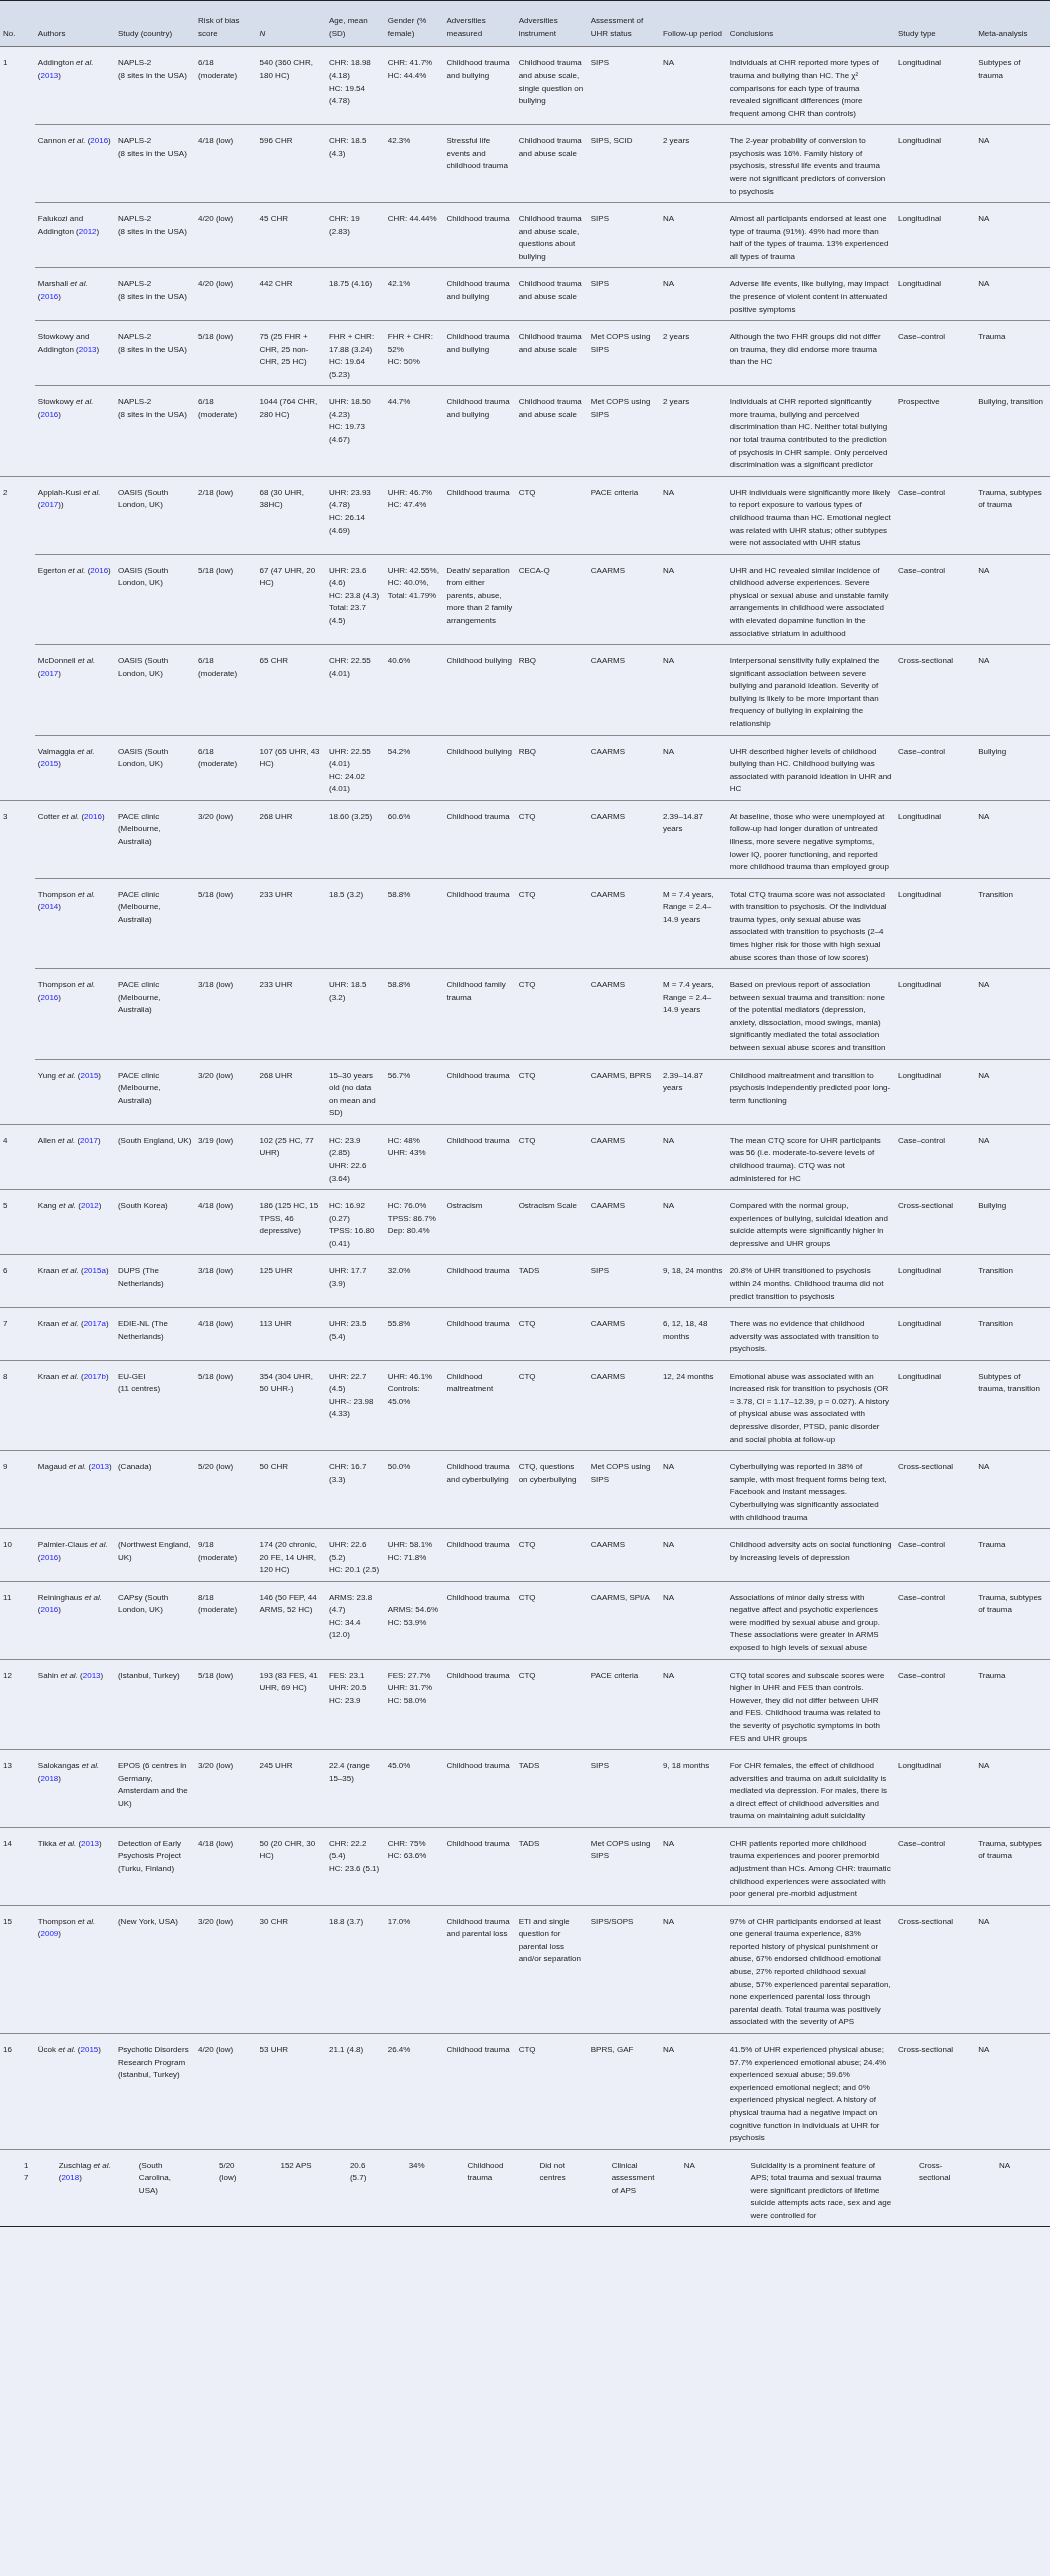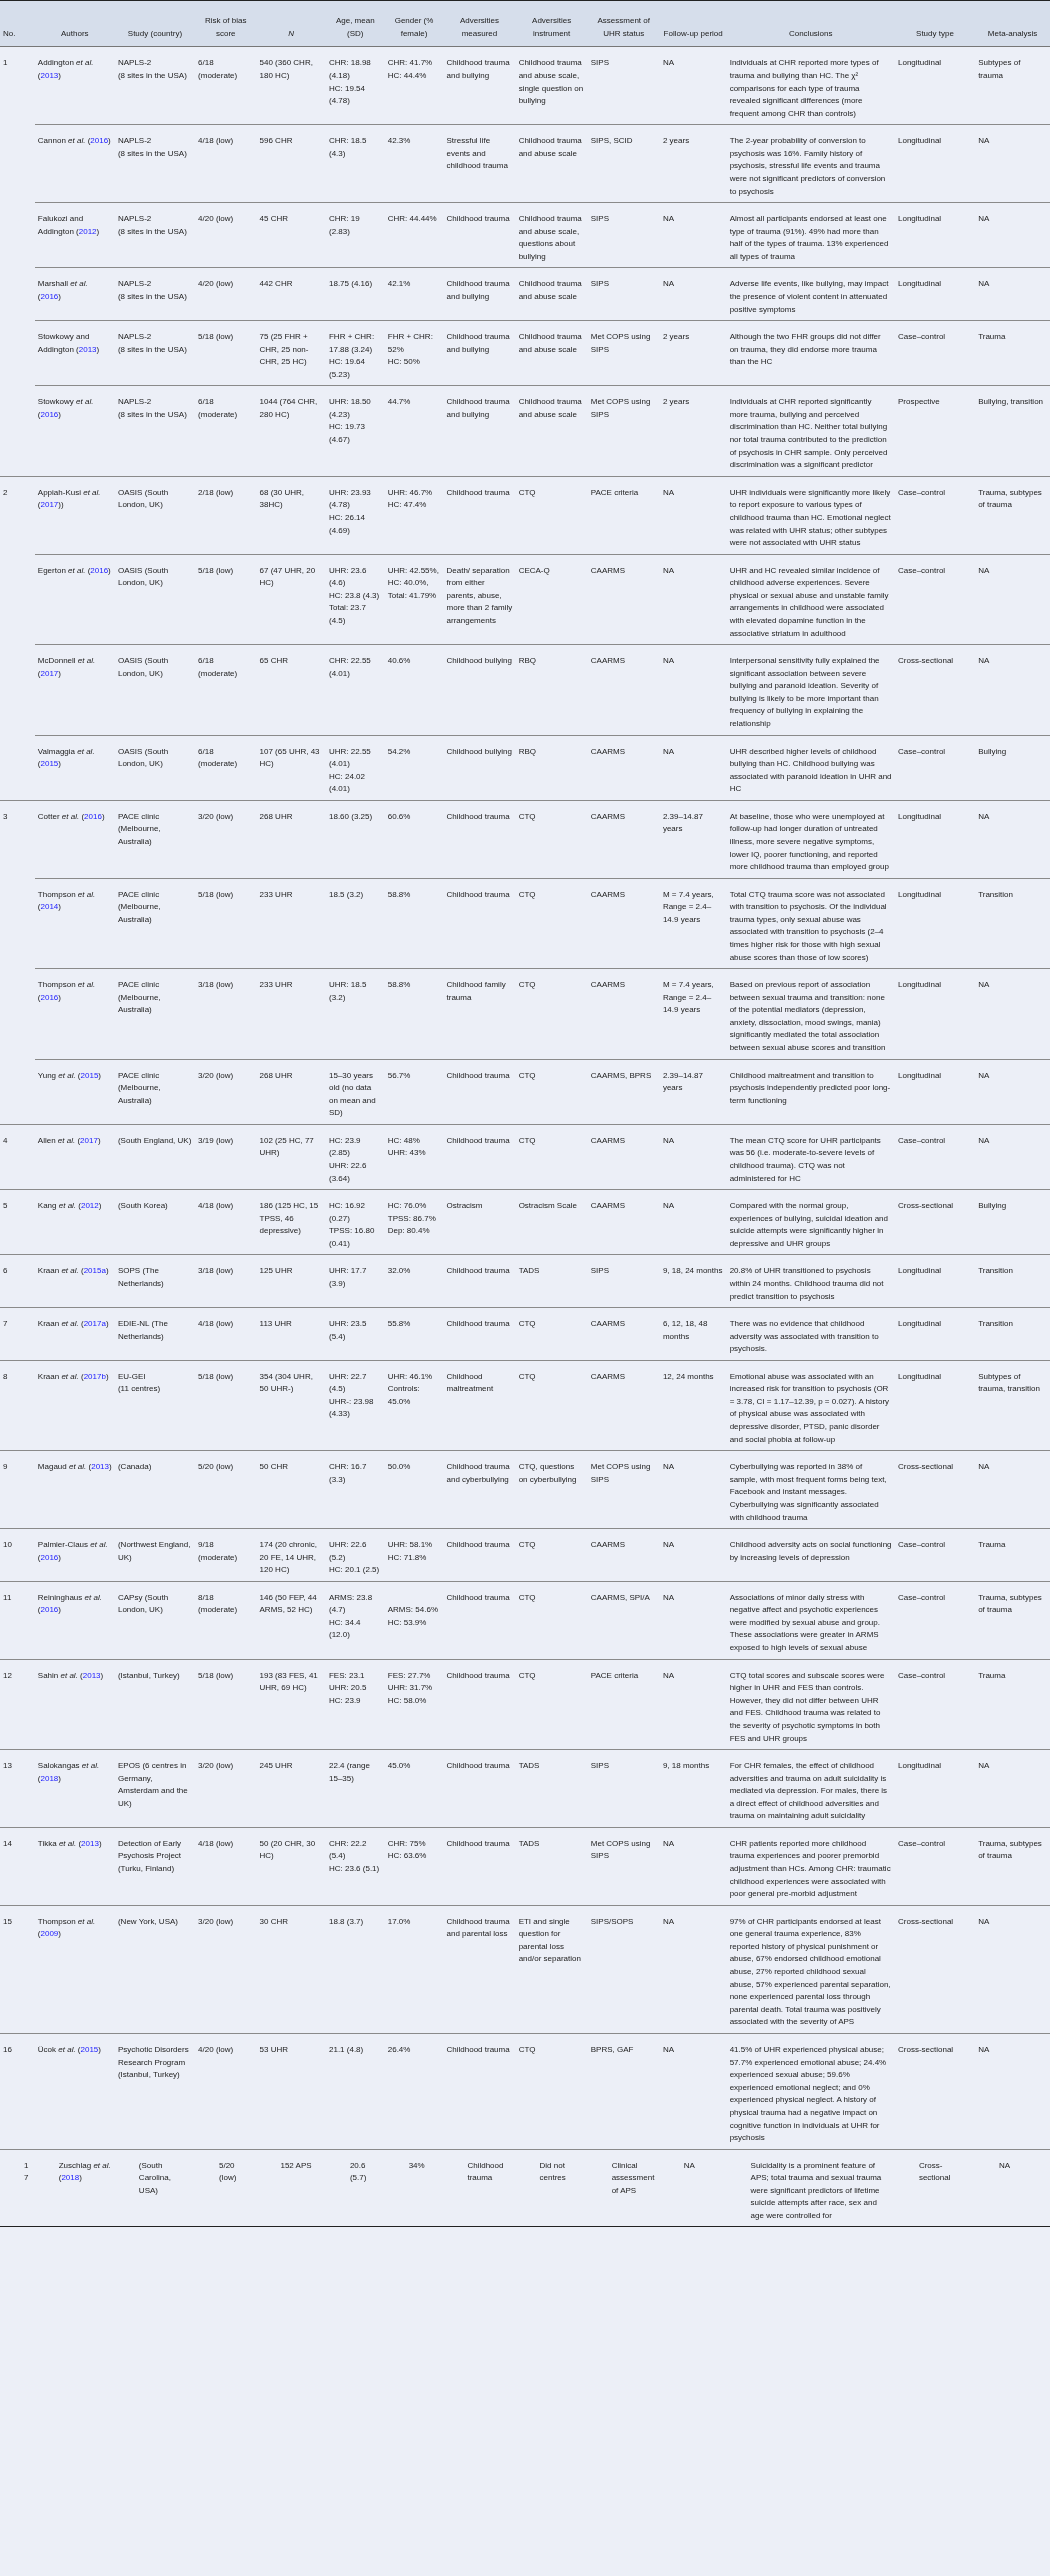--- a/index.html
+++ b/index.html
@@ -1,20 +1,20 @@
 <!DOCTYPE html>
 <html style="font-size:12.4px"><head>
 <meta charset="utf-8">
 <style>
   html, body { margin: 0; padding: 0; background: #eceff7; }
   body { width: 1050px; font-family: "Liberation Sans Narrow", "Liberation Sans", sans-serif; font-size: 8px; color: #222; }
   table { width: 1050px; border-collapse: collapse; table-layout: fixed; background: #eceff7; }
   thead tr { background: #d6deeb; }
   thead { border-top: 1.5px solid #222; }
-  th { font-weight: normal; text-align: center; vertical-align: bottom; padding: 6.2px 3.1px 6.2px 3.1px; line-height: 12.4px; color: #222; border-bottom: 0.8px solid #777; height: 33px; }
+  th { font-weight: normal; text-align: left; vertical-align: bottom; padding: 6.2px 3.1px 6.2px 3.1px; line-height: 12.4px; color: #222; border-bottom: 0.8px solid #777; height: 33px; }
   th.left { text-align: left; }
   td { vertical-align: top; padding: 10px 3.1px 3.9px 3.1px; line-height: 12.6px; text-align: left; word-wrap: break-word; }
   tr.entry td.sub { border-top: 0.8px solid #8a8a8a; }
   tr.group-start td { border-top: 0.8px solid #8a8a8a; }
   tr.last td { border-bottom: 1.5px solid #222; padding-left: 24px; }
   .cite { color: #1a1aff; }
   .it { font-style: italic; }
   .pre { white-space: pre-line; }
 </style>
 </head>
@@ -346,21 +346,21 @@
     <td class="sub">CAARMS</td>
     <td class="sub">NA</td>
     <td class="sub">Compared with the normal group, experiences of bullying, suicidal ideation and suicide attempts were significantly higher in depressive and UHR groups</td>
     <td class="sub">Cross-sectional</td>
     <td class="sub">Bullying</td>
   </tr>
 
   <tr class="entry group-start">
     <td>6</td>
     <td class="sub"><span>Kraan</span> <span class="it">et al.</span> (<span class="cite">2015a</span>)<span></span></td>
-    <td class="sub pre">SOPS (The Netherlands)</td>
+    <td class="sub pre">DUPS (The Netherlands)</td>
     <td class="sub">3/18 (low)</td>
     <td class="sub">125 UHR</td>
     <td class="sub pre">UHR: 17.7 (3.9)</td>
     <td class="sub pre">32.0%</td>
     <td class="sub">Childhood trauma</td>
     <td class="sub">TADS</td>
     <td class="sub">SIPS</td>
     <td class="sub">9, 18, 24 months</td>
     <td class="sub">20.8% of UHR transitioned to psychosis within 24 months. Childhood trauma did not predict transition to psychosis</td>
     <td class="sub">Longitudinal</td>
@@ -556,19 +556,19 @@
     <td class="sub"><span>Zuschlag</span> <span class="it">et al.</span> (<span class="cite">2018</span>)<span></span></td>
     <td class="sub pre">(South Carolina, USA)</td>
     <td class="sub">5/20 (low)</td>
     <td class="sub">152 APS</td>
     <td class="sub pre">20.6 (5.7)</td>
     <td class="sub pre">34%</td>
     <td class="sub">Childhood trauma</td>
     <td class="sub">Did not centres</td>
     <td class="sub">Clinical assessment of APS</td>
     <td class="sub">NA</td>
-    <td class="sub">Suicidality is a prominent feature of APS; total trauma and sexual trauma were significant predictors of lifetime suicide attempts after race, sex and age were controlled for</td>
+    <td class="sub">Suicidality is a prominent feature of APS; total trauma and sexual trauma were significant predictors of lifetime suicide attempts acts race, sex and age were controlled for</td>
     <td class="sub">Cross-sectional</td>
     <td class="sub">NA</td>
   </tr>
 </tbody>
 </table>
 
 
 </body></html>

